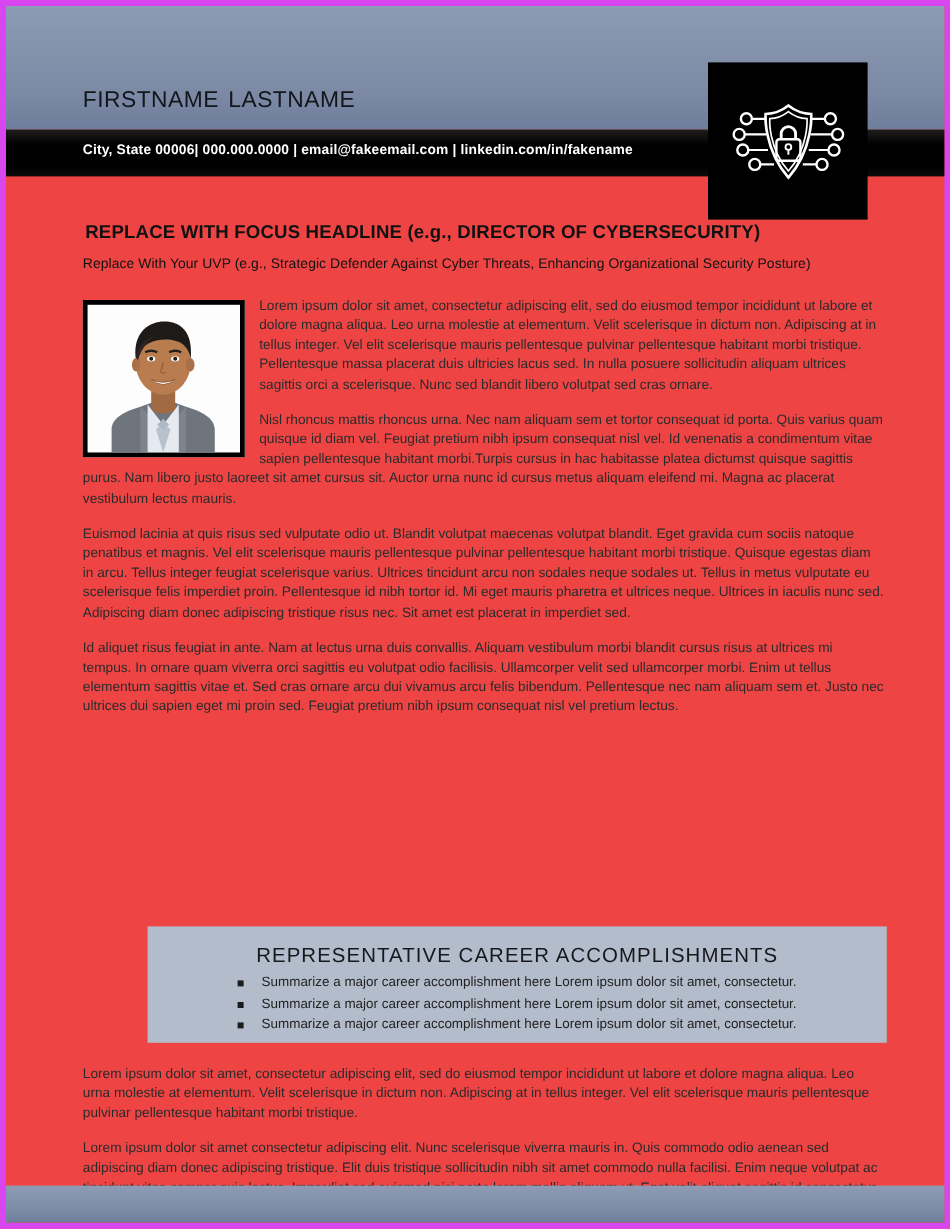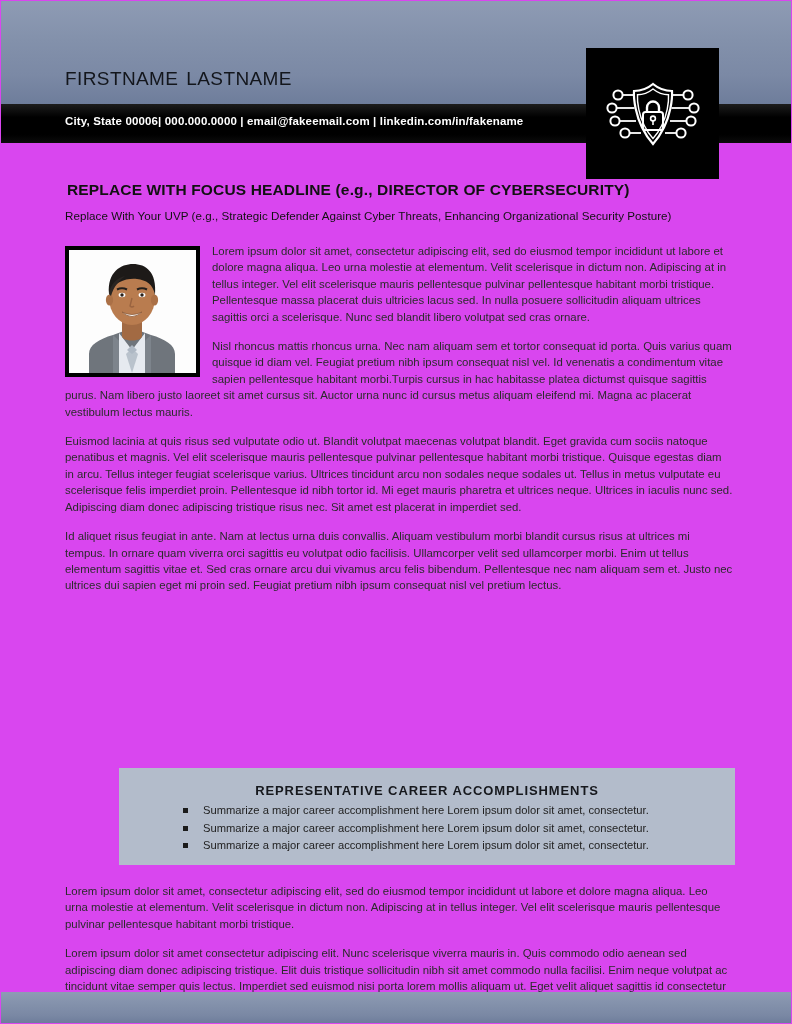--- a/index.html
+++ b/index.html
@@ -11,23 +11,23 @@
     width: 792px;
     height: 1024px;
     overflow: hidden;
     font-family: "Liberation Sans", sans-serif;
   }
 
   .page {
     position: relative;
     width: 792px;
     height: 1024px;
-    background: #d946ef;
+    background: #ef4444;
     box-sizing: border-box;
-    border: 1px solid #d946ef;
+    border: 5px solid #d946ef;
     overflow: hidden;
   }
 
   
   .header-band {
     position: absolute;
     left: 0; top: 0;
     width: 792px;
     height: 103px;
     background: linear-gradient(180deg, #8e9bb4 0%, #8391ab 38%, #7b89a5 72%, #6e7d9b 100%);
@@ -141,28 +141,28 @@
     position: absolute;
     left: 118px;
     top: 625px;
     width: 616px;
     height: 97px;
     background: #b3bccb;
     box-sizing: border-box;
   }
   .accomp-title {
     text-align: center;
-    font-size: 13px;
-    font-weight: bold;
+    font-size: 17px;
+    font-weight: normal;
     color: #16181d;
     letter-spacing: 0.9px;
     padding-top: 15px;
   }
   .accomp-list {
-    margin: 4px 0 0 0;
+    margin: 4px 0 0 11px;
     padding: 0;
     list-style: none;
   }
   .accomp-list li {
     position: relative;
     font-size: 11.2px;
     line-height: 17.5px;
     color: #222222;
     padding-left: 84px;
   }

